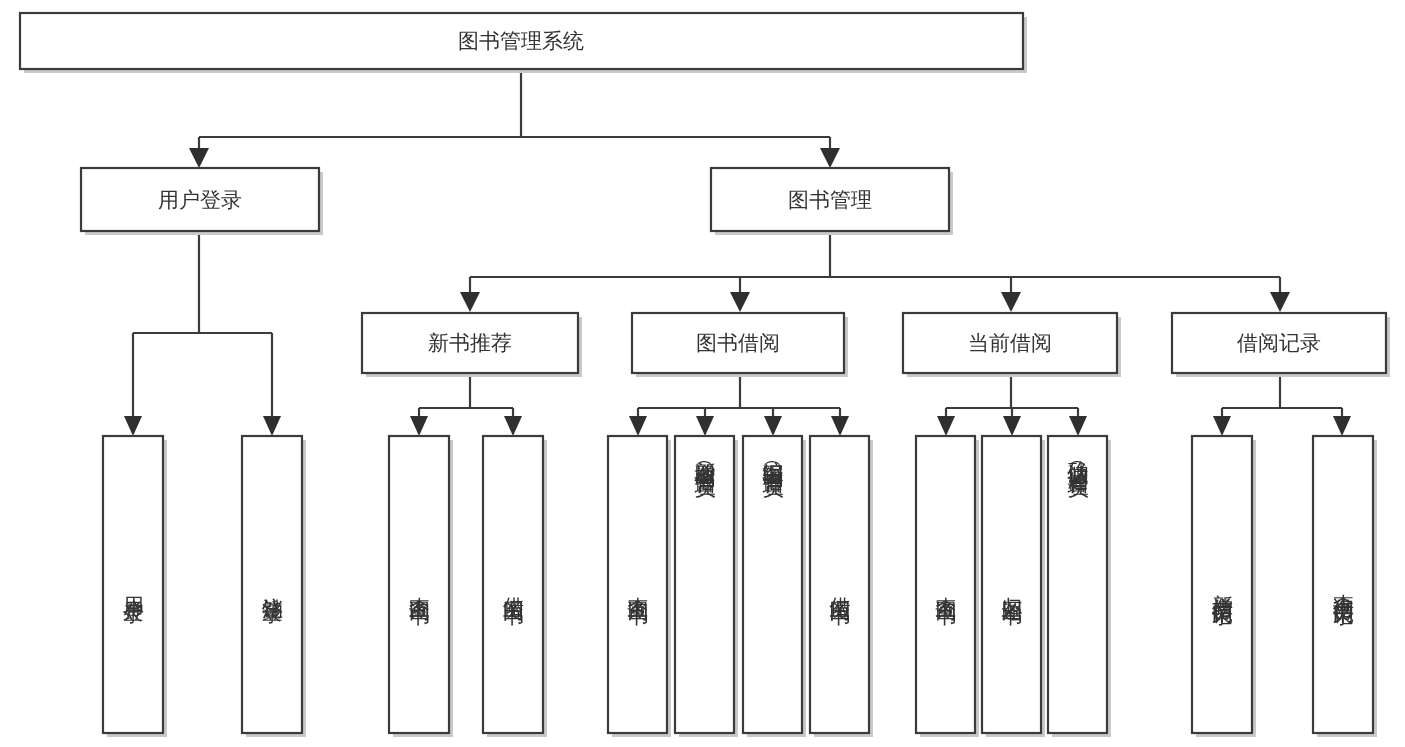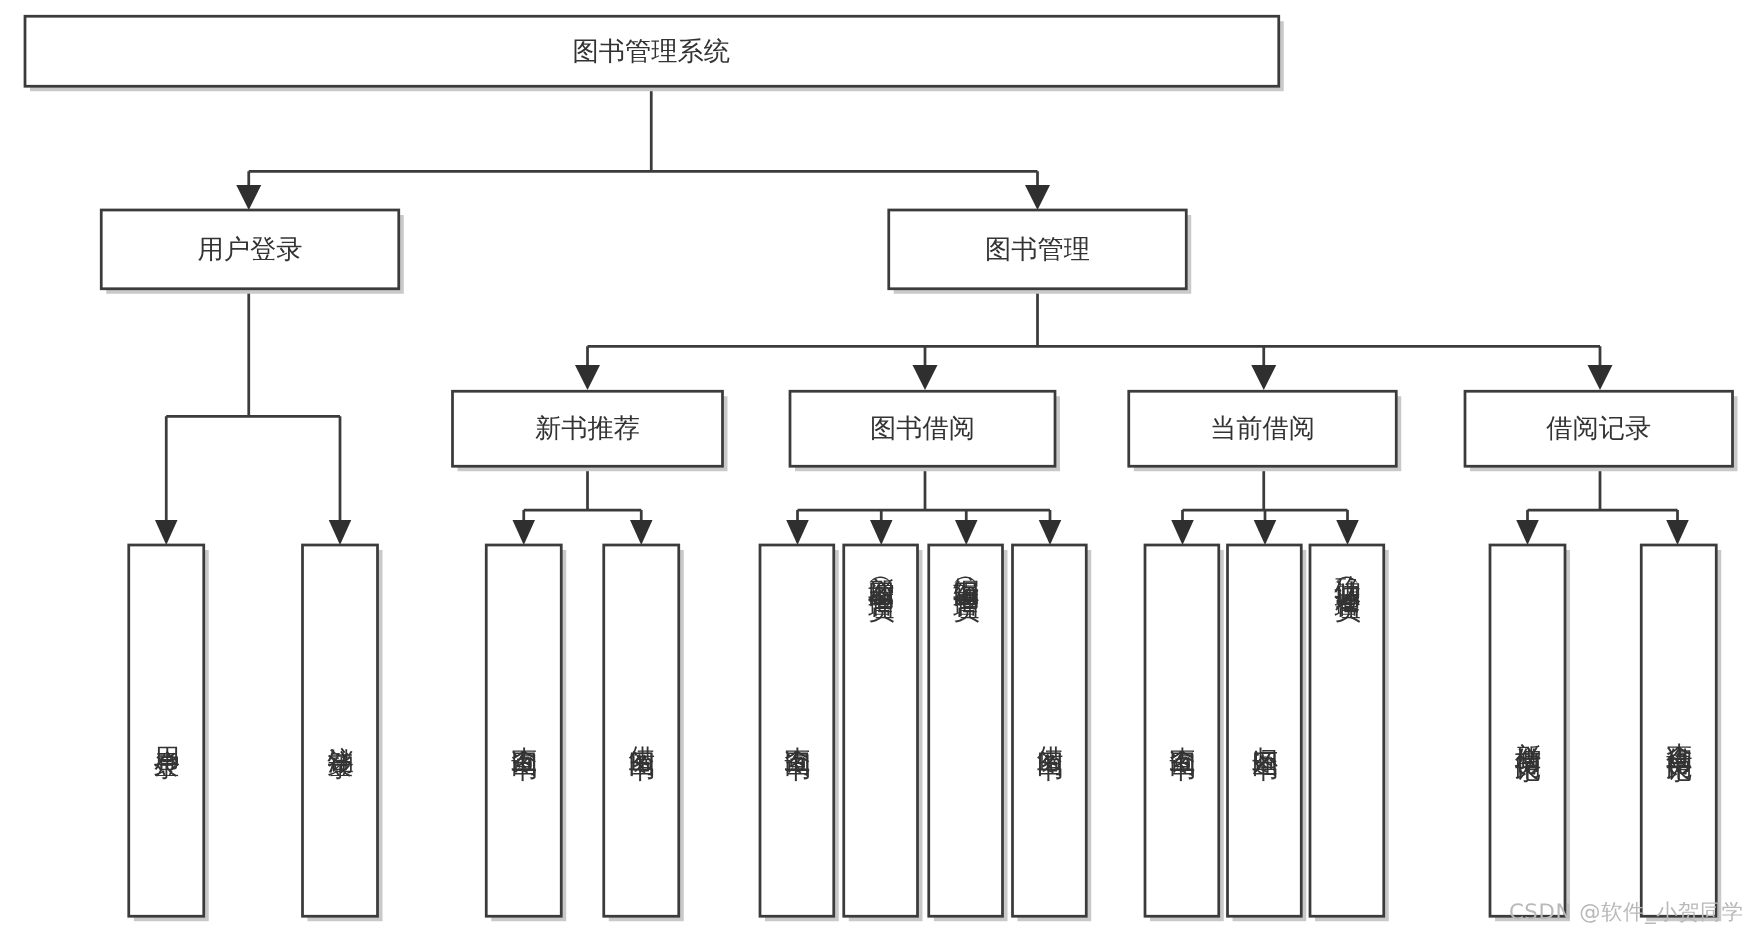--- a/index.html
+++ b/index.html
@@ -250,14 +250,13 @@
   <div class="vert-label" style="left:608px; top:436px; width:59px; height:297px; justify-content:center;">查询图书</div>
   <div class="vert-label" style="left:675px; top:444px; width:59px; height:289px;">新增图书（管理员）</div>
   <div class="vert-label" style="left:743px; top:444px; width:59px; height:289px;">编辑图书（管理员）</div>
   <div class="vert-label" style="left:810px; top:436px; width:59px; height:297px; justify-content:center;">借阅图书</div>
   <div class="vert-label" style="left:916px; top:436px; width:59px; height:297px; justify-content:center;">查询图书</div>
   <div class="vert-label" style="left:982px; top:436px; width:59px; height:297px; justify-content:center;">归还图书</div>
   <div class="vert-label" style="left:1048px; top:444px; width:59px; height:289px;">确认归还（管理员）</div>
   <div class="vert-label" style="left:1192px; top:436px; width:60px; height:297px; justify-content:center;">新增借阅记录</div>
   <div class="vert-label" style="left:1313px; top:436px; width:60px; height:297px; justify-content:center;">查询借阅记录</div>
 
-  <div class="watermark">CSDN @软件_小贺同学</div>
 </div>
 
 </body></html>

